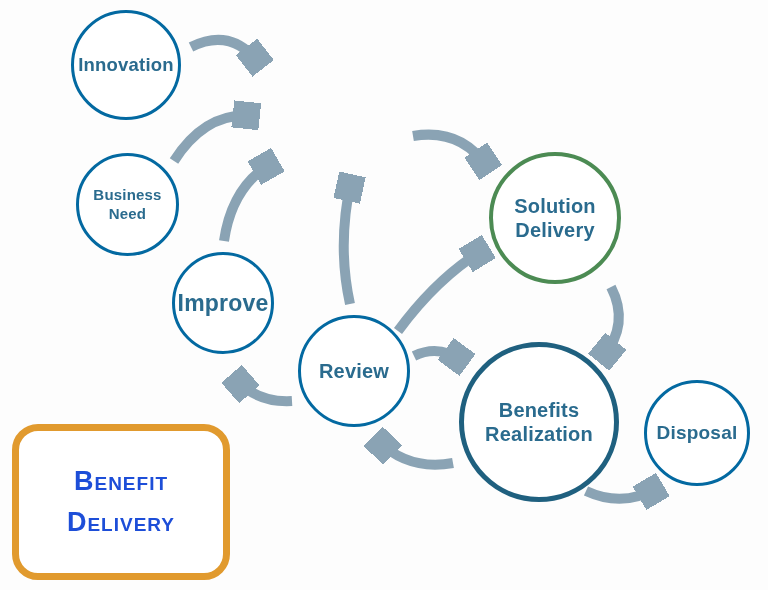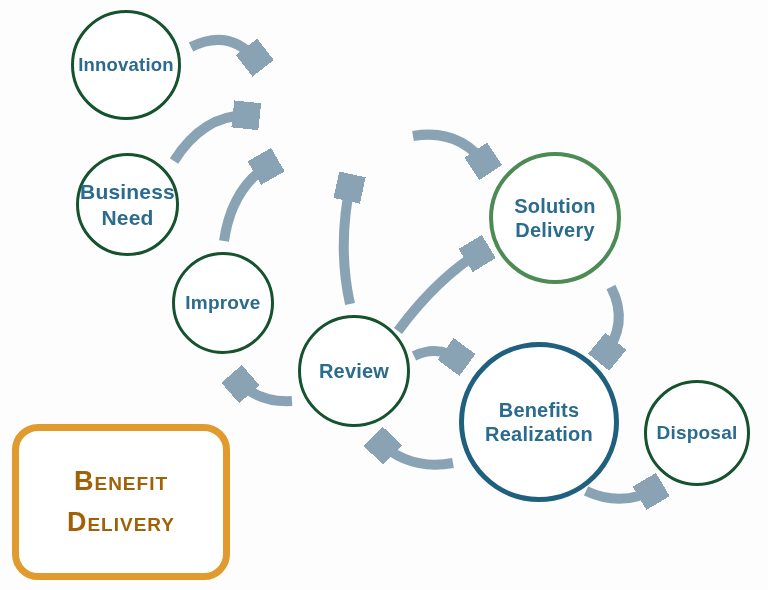--- a/index.html
+++ b/index.html
@@ -10,30 +10,30 @@
   
   .node{
     position:absolute;border-radius:50%;background:#ffffff;
     display:flex;align-items:center;justify-content:center;text-align:center;
     box-sizing:border-box;
   }
   .node .lbl{
     color:#2a6b8e;font-weight:700;line-height:1.22;letter-spacing:.2px;
     padding:0 6px;
   }
-  .node-light{border:3px solid #14532d;}
+  .node-light{border:3px solid #0369a1;}
   .node-green{border:4px solid #4c8b53;}
   .node-dark {border:5px solid #1f607f;}
 
   #node-innovation           {left:71px;  top:10px;  width:110px;height:110px;}
   #node-innovation .lbl      {font-size:18.5px;}
   #node-business-need        {left:76px;  top:153px; width:103px;height:103px;}
-  #node-business-need .lbl   {font-size:21px;}
+  #node-business-need .lbl   {font-size:15px;}
   #node-improve              {left:172px; top:252px; width:102px;height:102px;}
-  #node-improve .lbl         {font-size:19px;}
+  #node-improve .lbl         {font-size:23px;}
   #node-solution-planning    {left:270px; top:40px;  width:132px;height:132px;}
   #node-solution-planning .lbl{font-size:20px;}
   #node-solution-delivery    {left:489px; top:152px; width:132px;height:132px;}
   #node-solution-delivery .lbl{font-size:20px;}
   #node-review               {left:298px; top:315px; width:112px;height:112px;}
   #node-review .lbl          {font-size:20px;}
   #node-benefits-realization {left:459px; top:342px; width:160px;height:160px;}
   #node-benefits-realization .lbl{font-size:20px;}
   #node-disposal             {left:644px; top:380px; width:106px;height:106px;}
   #node-disposal .lbl        {font-size:19px;}
@@ -43,21 +43,21 @@
   #arrows path{fill:none;stroke:#8aa3b4;stroke-width:10;}
 
   
   #legend{
     position:absolute;left:12px;top:424px;width:218px;height:156px;
     box-sizing:border-box;border:7px solid #e19a2e;border-radius:26px;
     background:#ffffff;display:flex;flex-direction:column;
     align-items:center;justify-content:center;
   }
   #legend .line{
-    color:#a16207;font-weight:700;font-variant:small-caps;
+    color:#1d4ed8;font-weight:700;font-variant:small-caps;
     font-size:27px;line-height:41px;letter-spacing:1px;
   }
 </style>
 </head>
 <body>
 
 <div id="stage">
 
   <svg id="arrows" viewBox="0 0 768 590" xmlns="http://www.w3.org/2000/svg">
     <defs>

